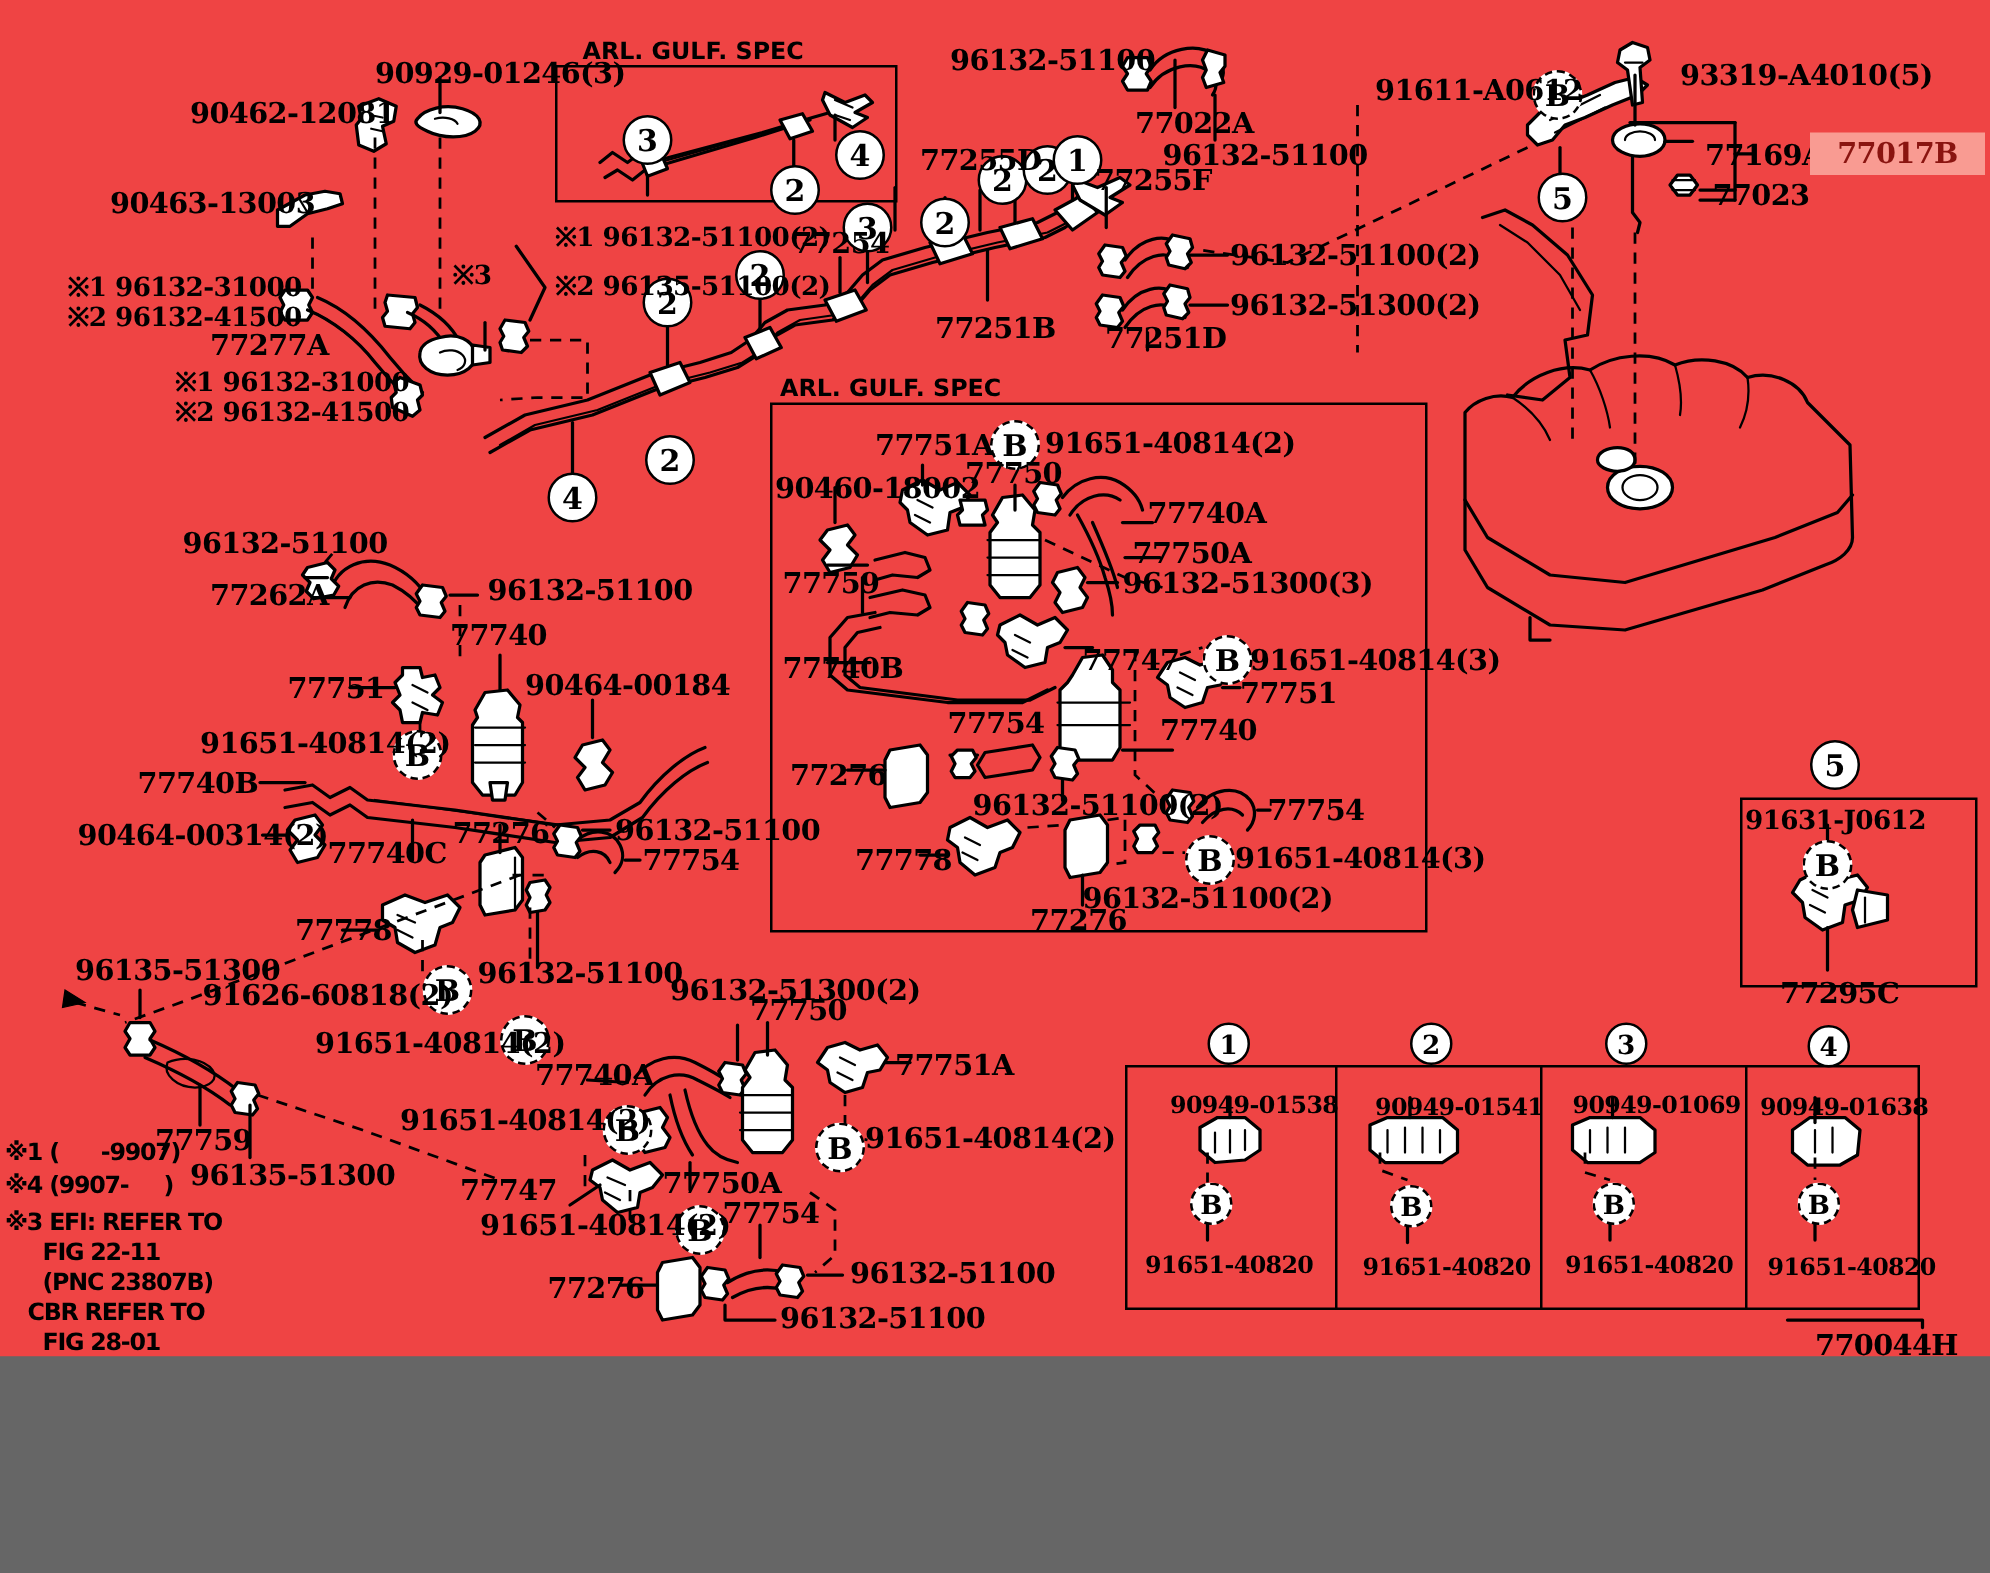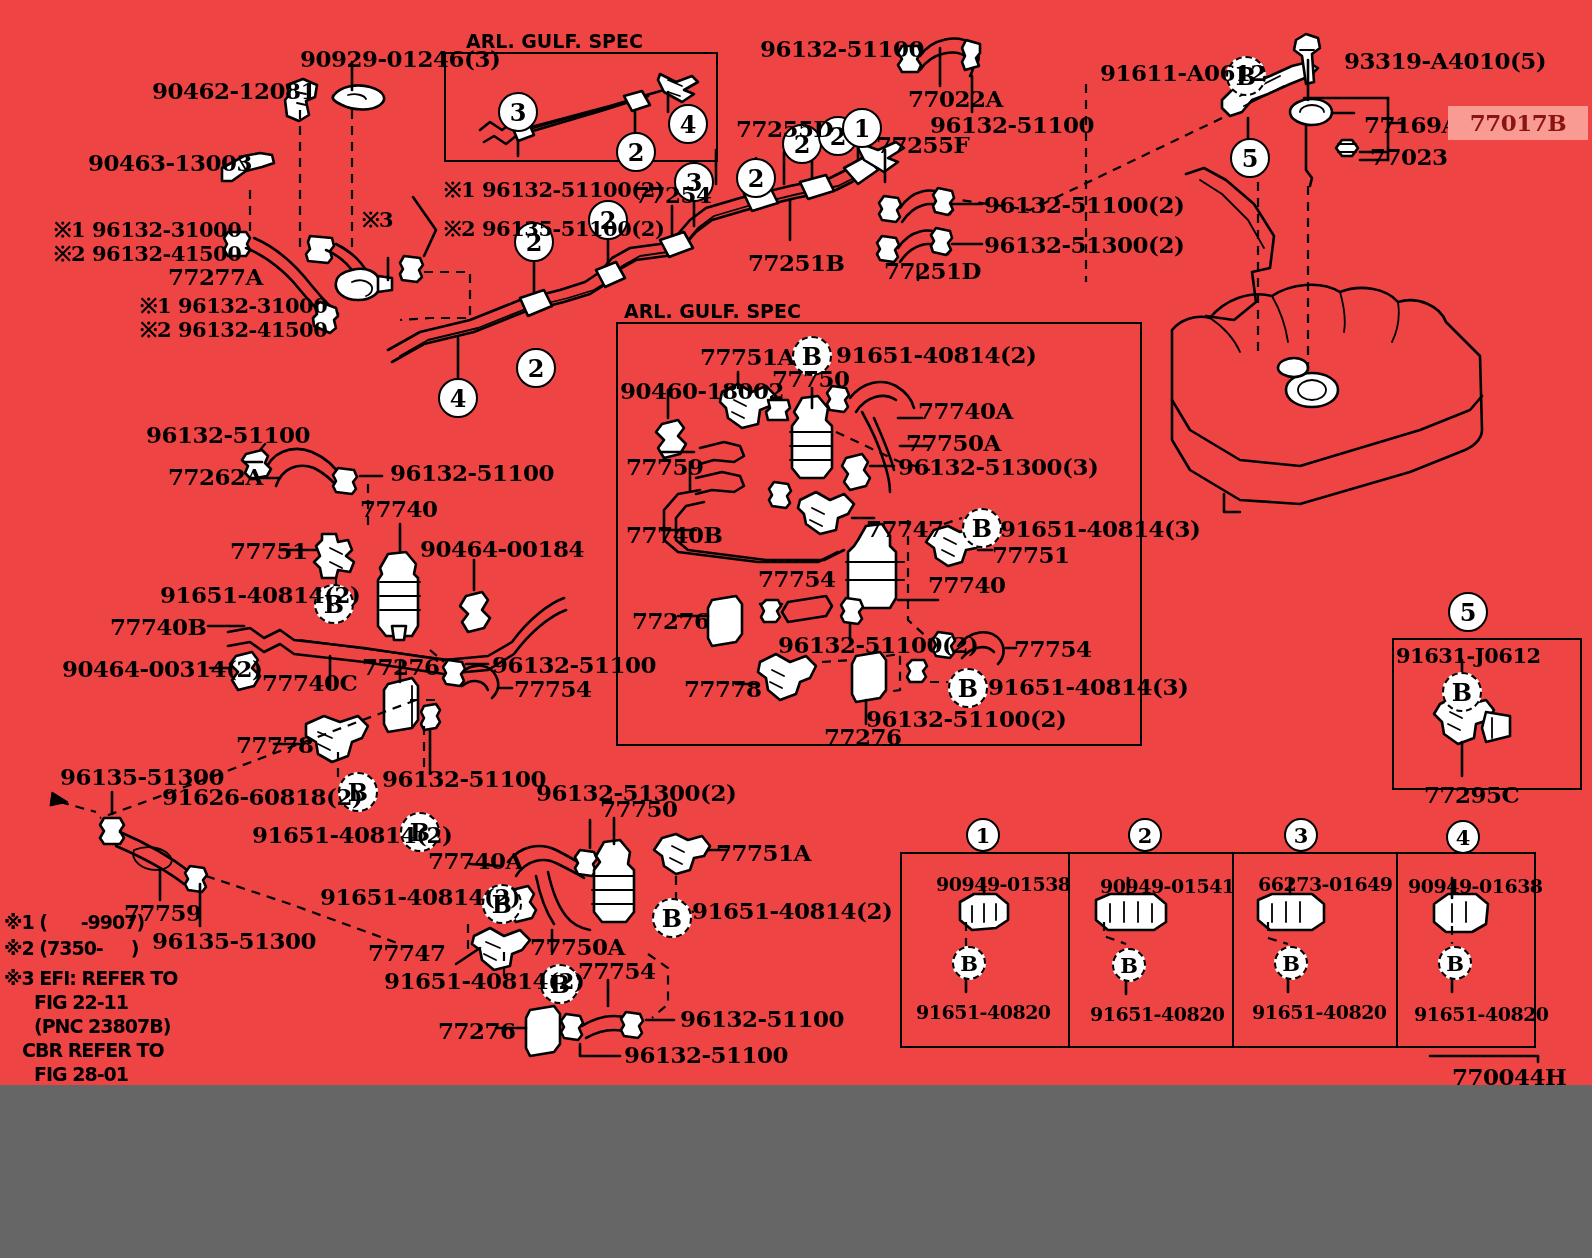--- a/index.html
+++ b/index.html
@@ -554,27 +554,27 @@
   <div class="lbl s24" style="left:866px;top:706px;">96132-51100(2)</div>
   <div class="lbl s24" style="left:824px;top:724px;">77276</div>
 
   <div class="lbl s22" style="left:1396px;top:644px;">91631-J0612</div>
   <div class="lbl s24" style="left:1424px;top:782px;">77295C</div>
 
   <div class="lbl s20" style="left:936px;top:874px;text-align:right;">90949-01538</div>
   <div class="lbl s20" style="left:916px;top:1002px;">91651-40820</div>
   <div class="lbl s20" style="left:1100px;top:876px;">90949-01541</div>
   <div class="lbl s20" style="left:1090px;top:1004px;">91651-40820</div>
-  <div class="lbl s20" style="left:1258px;top:874px;">66273-01649</div>
+  <div class="lbl s20" style="left:1258px;top:874px;">90949-01069</div>
   <div class="lbl s20" style="left:1252px;top:1002px;">91651-40820</div>
   <div class="lbl s20" style="left:1408px;top:876px;">90949-01638</div>
   <div class="lbl s20" style="left:1414px;top:1004px;">91651-40820</div>
 
   <div class="lbl sans s20" style="left:4px;top:912px;">※1 (      -9907)</div>
-  <div class="lbl sans s20" style="left:4px;top:938px;">※2 (7350-     )</div>
+  <div class="lbl sans s20" style="left:4px;top:938px;">※4 (9907-     )</div>
   <div class="lbl sans s20" style="left:4px;top:968px;">※3 EFI: REFER TO</div>
   <div class="lbl sans s20" style="left:34px;top:992px;">FIG 22-11</div>
   <div class="lbl sans s20" style="left:34px;top:1016px;">(PNC 23807B)</div>
 
   <div class="lbl sans s20" style="left:22px;top:1040px;">CBR REFER TO</div>
   <div class="lbl sans s20" style="left:34px;top:1064px;">FIG 28-01</div>
 
   <div class="lbl s24" style="left:1452px;top:1064px;">770044H</div>
 
   <div id="banner"></div>

